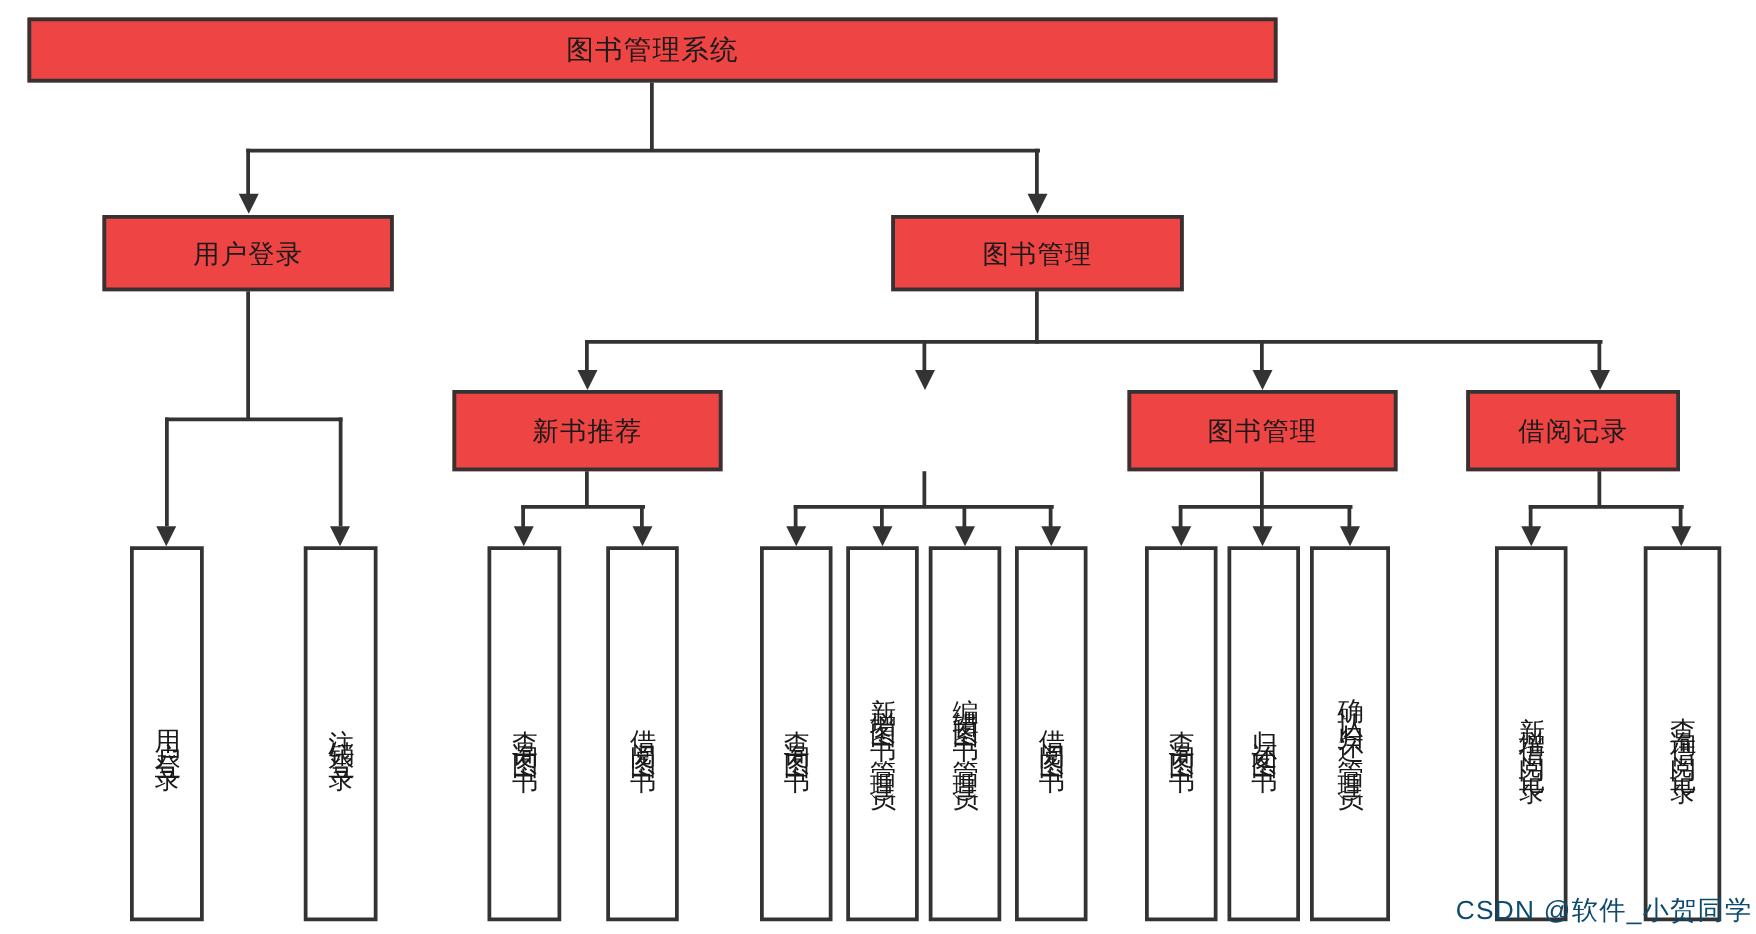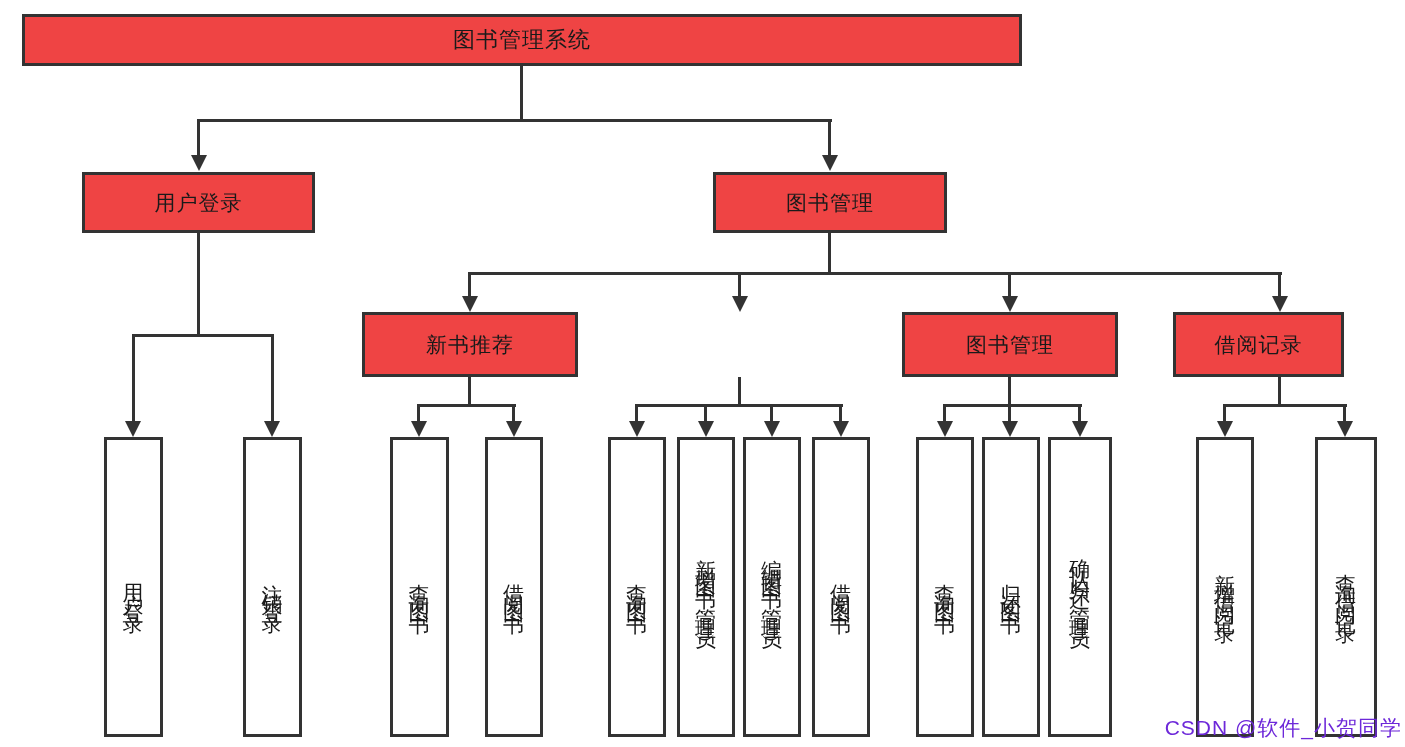--- a/index.html
+++ b/index.html
@@ -24,21 +24,21 @@
   }
   .h{position:absolute;height:3px;background:#333333;}
   .v{position:absolute;width:3px;background:#333333;}
   .arw{
     position:absolute;width:0;height:0;
     border-left:8px solid transparent;border-right:8px solid transparent;
     border-top:16px solid #333333;
   }
   .wm{
     position:absolute;left:1140px;top:714px;width:262px;text-align:right;
-    font-size:21px;color:#6d28d9;z-index:5;letter-spacing:1px;white-space:nowrap;
+    font-size:21px;color:#0c4a6e;z-index:5;letter-spacing:1px;white-space:nowrap;
   }
 </style>
 </head>
 <body>
 
 <div class="stage">
 
   <div class="box root" style="left:22px;top:14px;width:1000px;height:52px">图书管理系统</div>
 
   <div class="v" style="left:520px;top:66px;height:54px"></div>

